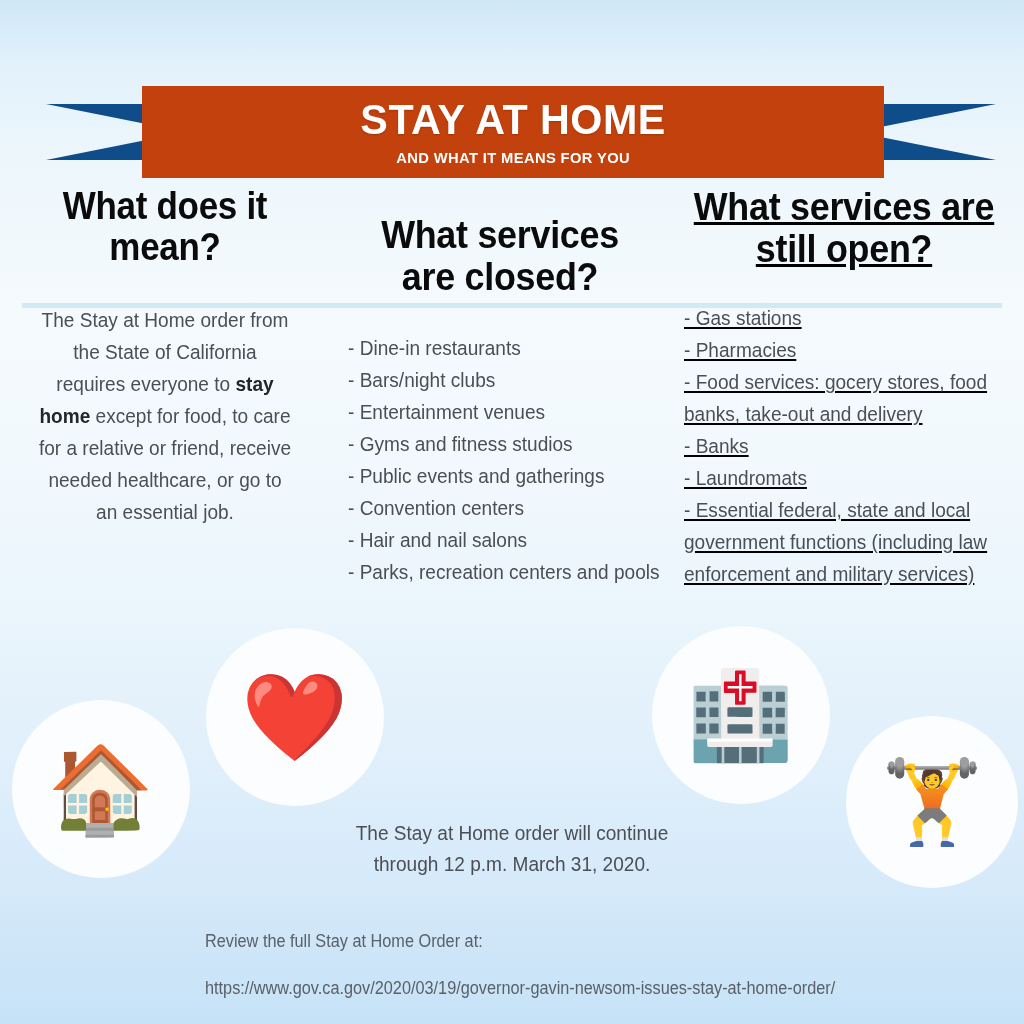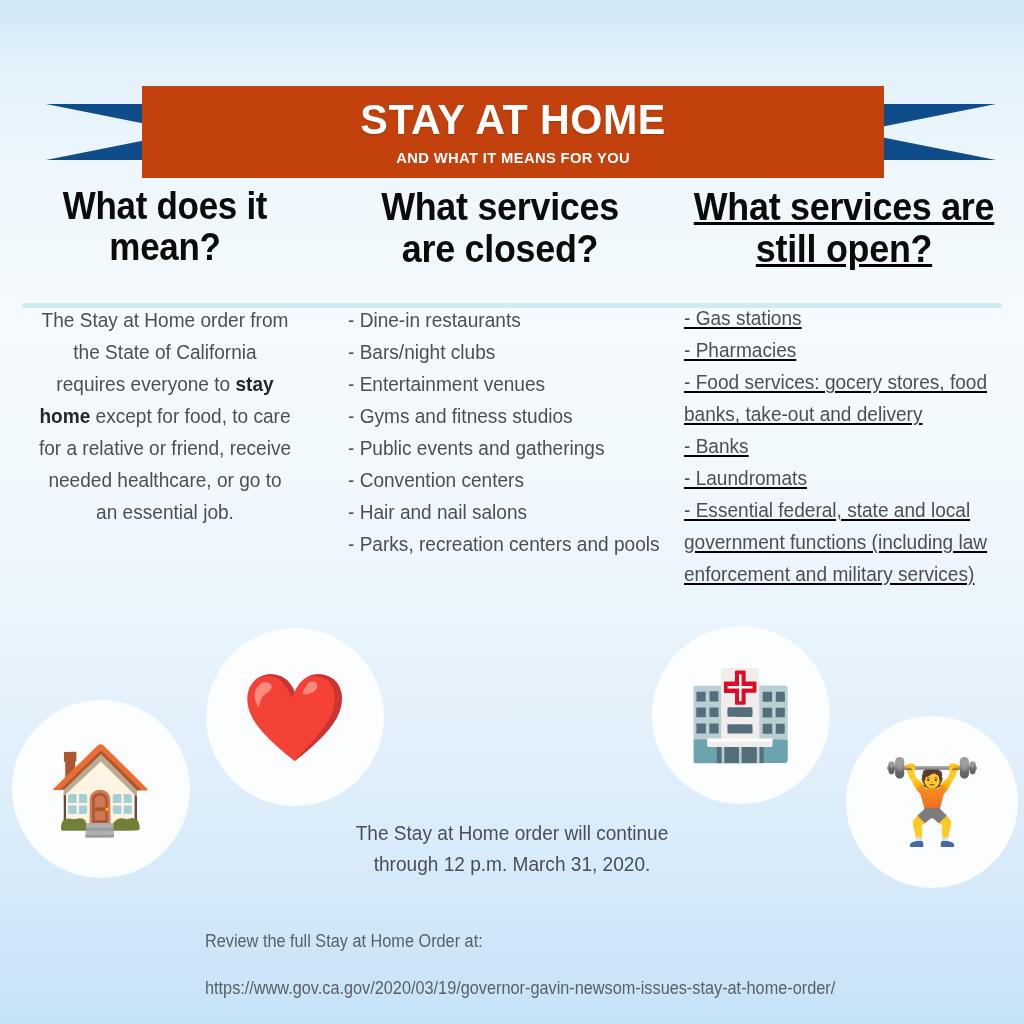--- a/index.html
+++ b/index.html
@@ -88,21 +88,21 @@
     position: absolute;
     left: 0;
     top: 186px;
     width: 1024px;
     display: flex;
   }
   .col {
     box-sizing: border-box;
   }
   .col-1 { width: 330px; padding: 0 28px; }
-  .col-2 { width: 336px; padding: 0 6px 0 10px; }
+  .col-2 { width: 336px; padding: 0 6px 0 10px; margin-top: 28px; }
   .col-3 { width: 358px; padding: 0 10px 0 8px; text-decoration: underline; }
 
   .col-head {
     text-align: center;
     font-size: 39px;
     font-weight: bold;
     color: #0b0b0b;
     line-height: 1.08;
     font-family: "Liberation Sans", sans-serif;
     transform: scaleX(0.92);

